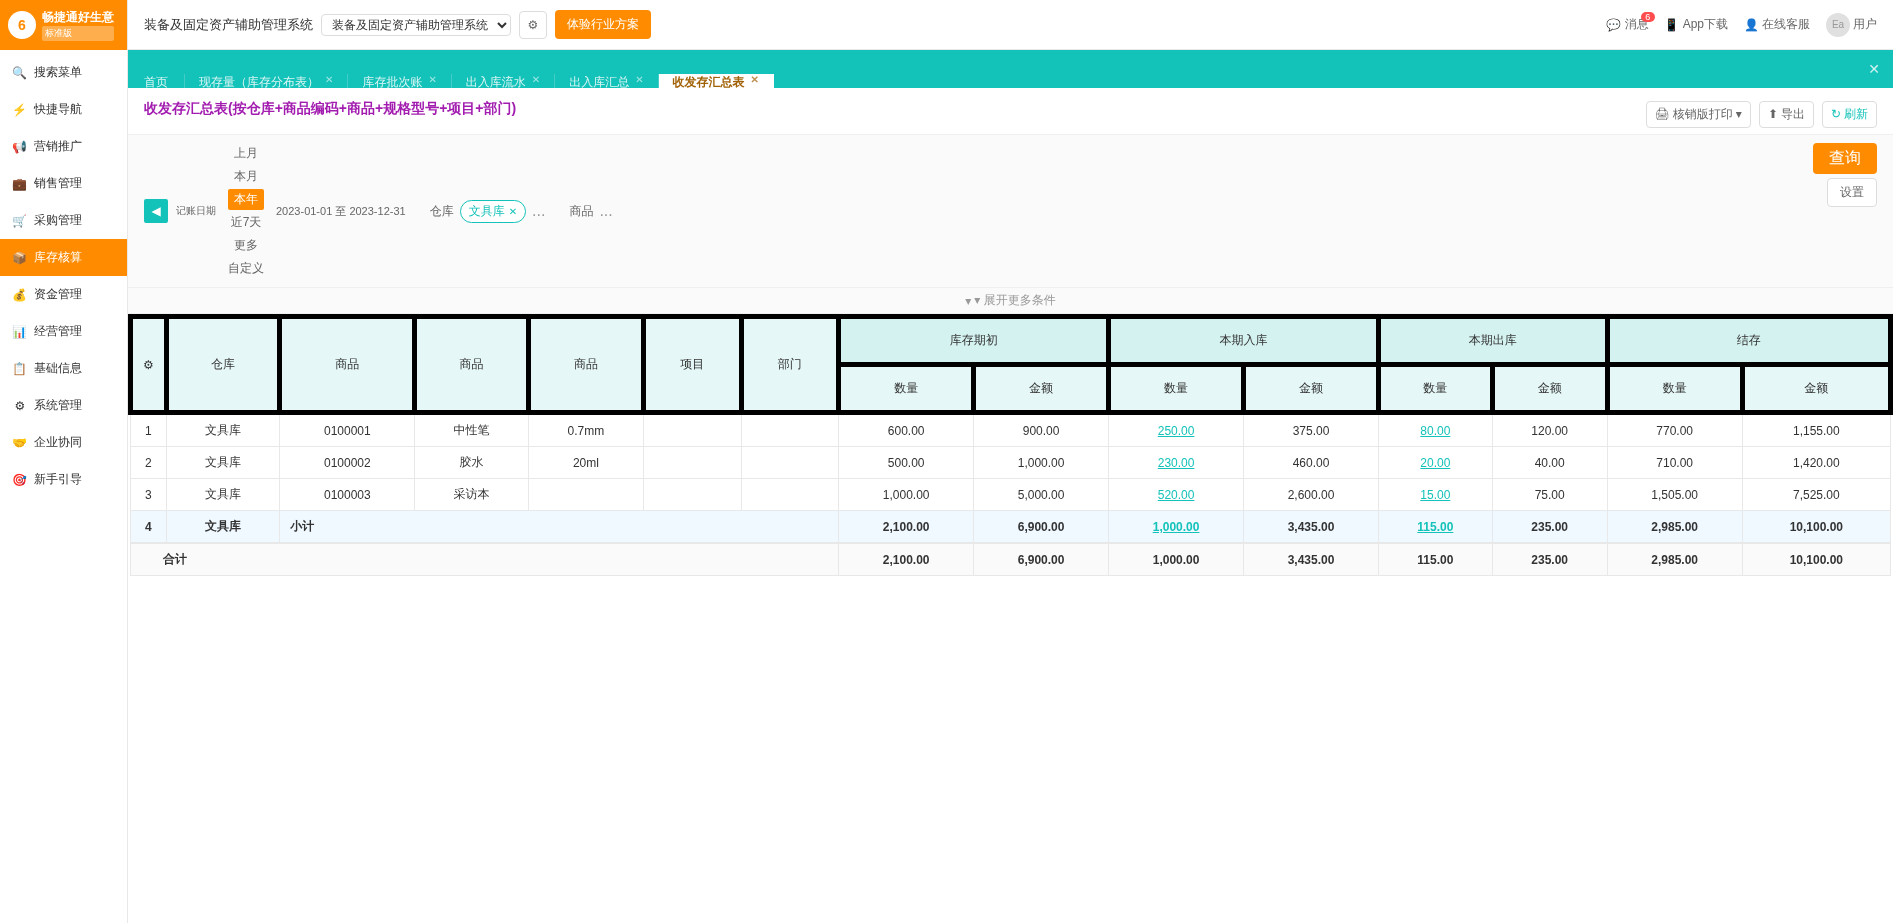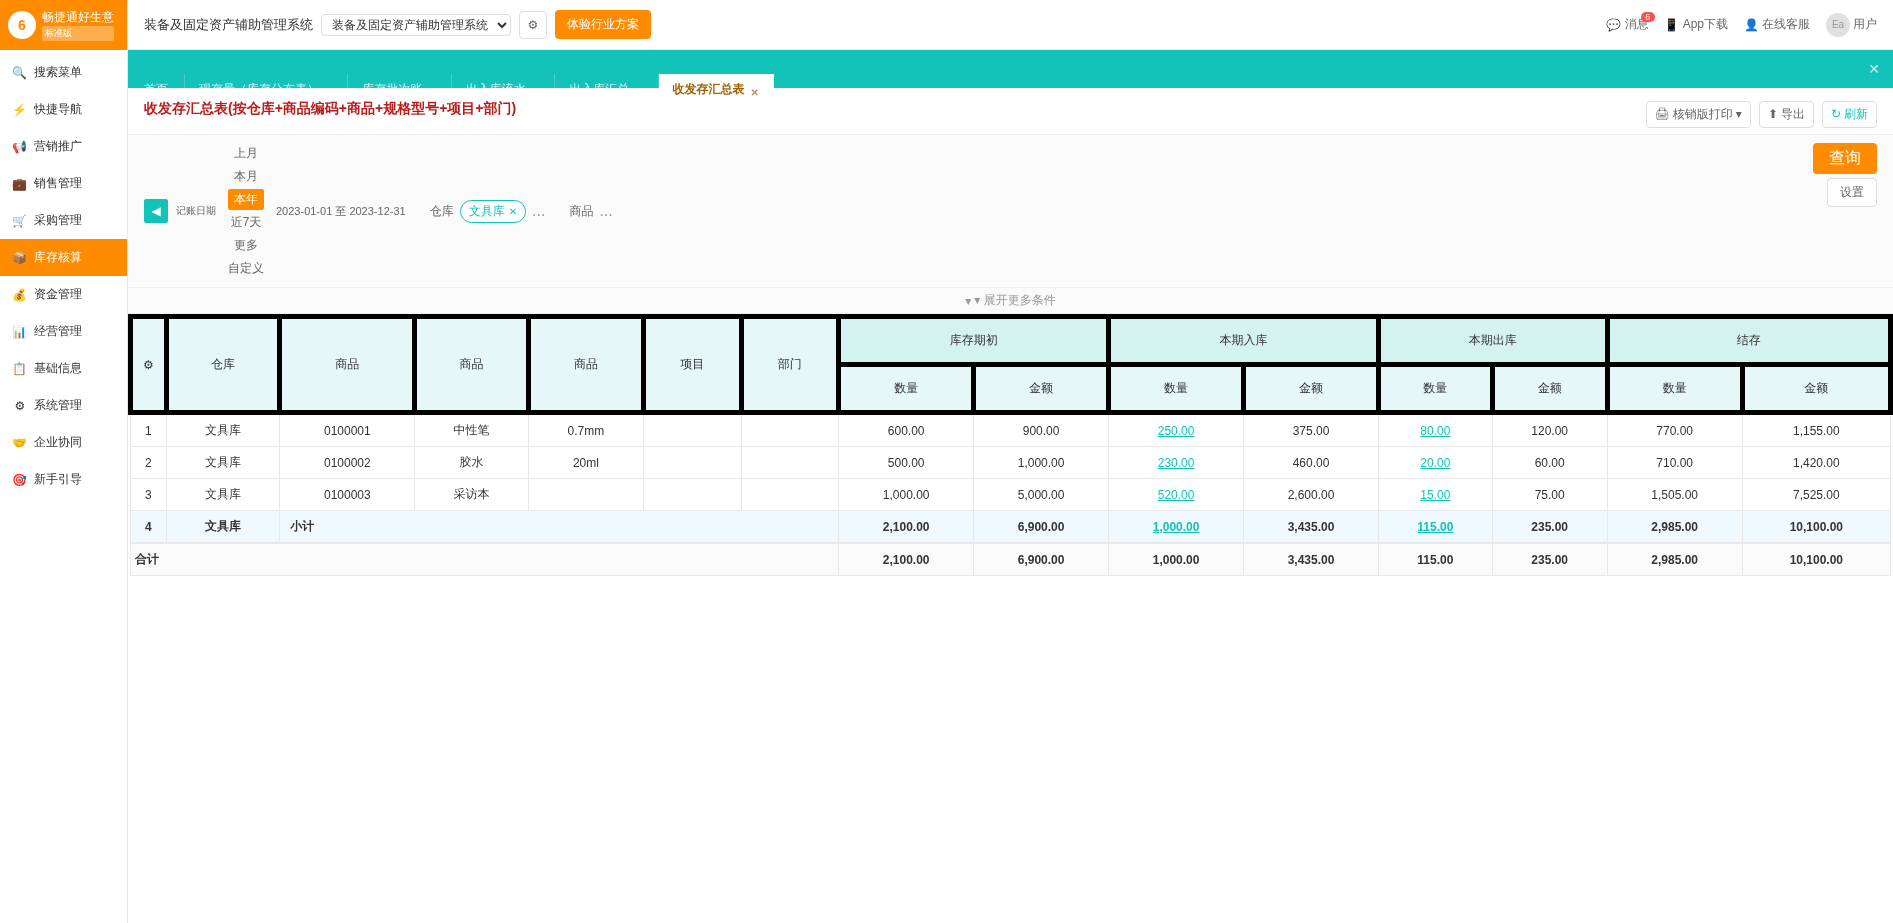--- a/index.html
+++ b/index.html
@@ -26,29 +26,29 @@
     .gear-btn { width: 28px; height: 28px; border: 1px solid #ddd; border-radius: 4px; display: flex; align-items: center; justify-content: center; cursor: pointer; color: #666; }
     .trial-btn { background: #ff8c00; color: #fff; border: none; border-radius: 4px; padding: 6px 12px; font-size: 12px; cursor: pointer; }
     .top-header-right { display: flex; align-items: center; gap: 16px; color: #666; font-size: 12px; }
     .header-badge { position: relative; display: inline-block; }
     .badge-dot { position: absolute; top: -4px; right: -6px; background: #ff4d4f; color: #fff; font-size: 9px; border-radius: 8px; padding: 0 3px; min-width: 14px; text-align: center; }
     .header-action { display: flex; align-items: center; gap: 3px; cursor: pointer; }
     .avatar { width: 24px; height: 24px; background: #e0e0e0; border-radius: 50%; display: flex; align-items: center; justify-content: center; color: #999; font-size: 10px; }
 
     
     .tab-bar { height: 38px; background: #13c2b9; display: flex; align-items: center; padding: 0 0; flex-shrink: 0; position: relative; }
-    .tab-item { display: flex; align-items: flex-end; gap: 4px; padding: 0 14px; height: 24px; cursor: pointer; color: rgba(255,255,255,0.85); font-size: 12px; border-right: 1px solid rgba(255,255,255,0.2); white-space: nowrap; margin-top: 34px; }
+    .tab-item { display: flex; align-items: flex-start; gap: 4px; padding: 0 14px; height: 24px; cursor: pointer; color: rgba(255,255,255,0.85); font-size: 12px; border-right: 1px solid rgba(255,255,255,0.2); white-space: nowrap; margin-top: 34px; }
     .tab-item.active { background: #fff; color: #a16207; font-weight: 700; }
     .tab-item:first-child { padding: 0 16px; }
     .tab-close { font-size: 10px; opacity: 0.7; margin-left: 2px; }
     .tab-bar-close { position: absolute; right: 0; top: 0; height: 38px; width: 38px; display: flex; align-items: center; justify-content: center; color: rgba(255,255,255,0.8); cursor: pointer; font-size: 14px; }
 
     
     .content { flex: 1; background: #fff; overflow-y: auto; padding: 0; display: flex; flex-direction: column; }
-    .page-title { font-size: 14px; font-weight: 600; color: #b91c1c; margin-bottom: 10px; }
+    .page-title { font-size: 14px; font-weight: 600; color: #a21caf; margin-bottom: 10px; }
     .page-action-btn { display: flex; align-items: center; gap: 3px; color: #666; font-size: 12px; cursor: pointer; border: 1px solid #ddd; border-radius: 4px; padding: 4px 8px; background: #fff; }
     .refresh-btn { color: #13c2b9; }
     .filter-toggle { width: 24px; height: 24px; background: #13c2b9; color: #fff; border-radius: 2px; display: flex; align-items: center; justify-content: center; cursor: pointer; font-size: 12px; flex-shrink: 0; }
     .date-btn { padding: 2px 6px; border: none; background: transparent; cursor: pointer; color: #666; font-size: 12px; border-radius: 2px; }
     .date-btn.active { background: #ff8c00; color: #fff; border-radius: 2px; }
     .warehouse-tag { display: flex; align-items: center; gap: 4px; background: #fff; border: 1px solid #13c2b9; color: #13c2b9; border-radius: 12px; padding: 2px 8px; font-size: 12px; }
     .warehouse-tag-close { cursor: pointer; font-size: 10px; }
     .filter-more { color: #999; font-size: 16px; cursor: pointer; }
     .query-btn { background: #ff8c00; color: #fff; border: none; border-radius: 4px; padding: 5px 16px; font-size: 16px; cursor: pointer; }
     .setting-btn { background: #fff; color: #666; border: 1px solid #ddd; border-radius: 4px; padding: 5px 12px; font-size: 12px; cursor: pointer; }
@@ -65,21 +65,21 @@
     .col-group-header { background: #d4f2f0; }
     .footer-row { background: #fafafa; font-weight: bold; border-top: 2px solid #e8e8e8; }
   </style>
 </head>
 <body>
 
 <div class="sidebar">
   <div class="sidebar-logo">
     <div class="sidebar-logo-icon">6</div>
     <div>
-      <div style="color:#fff;font-size:12px;font-weight:normal;">畅捷通好生意</div>
+      <div style="color:#fff;font-size:12px;font-weight:bold;">畅捷通好生意</div>
       <div class="sidebar-logo-badge">标准版</div>
     </div>
   </div>
   <nav class="sidebar-nav">
     <div class="sidebar-item">
       <span class="icon">🔍</span>
       <span>搜索菜单</span>
     </div>
     <div class="sidebar-item">
       <span class="icon">⚡</span>
@@ -309,21 +309,21 @@
     <td>0100002</td>
     <td>胶水</td>
     <td>20ml</td>
     <td></td>
     <td></td>
     <td>500.00</td>
     <td>1,000.00</td>
     <td><span class="num-link">230.00</span></td>
     <td>460.00</td>
     <td><span class="num-link">20.00</span></td>
-    <td>60.00</td>
+    <td>40.00</td>
     <td>710.00</td>
     <td>1,420.00</td>
   </tr>
             <tr>
     <td>3</td>
     <td>文具库</td>
     <td>0100003</td>
     <td>采访本</td>
     <td></td>
     <td></td>
@@ -346,21 +346,21 @@
   <td style="font-weight:bold;"><span class="num-link">1,000.00</span></td>
   <td style="font-weight:bold;">3,435.00</td>
   <td style="font-weight:bold;"><span class="num-link">115.00</span></td>
   <td style="font-weight:bold;">235.00</td>
   <td style="font-weight:bold;">2,985.00</td>
   <td style="font-weight:bold;">10,100.00</td>
 </tr>
           </tbody>
         <tfoot>
           <tr class="footer-row">
-            <td colspan="7" style="text-align:left; padding-left:4px; font-weight:bold;">合计</td>
+            <td colspan="7" style="text-align:left; padding-left:32px; font-weight:bold;">合计</td>
             <td>2,100.00</td>
             <td>6,900.00</td>
             <td>1,000.00</td>
             <td>3,435.00</td>
             <td>115.00</td>
             <td>235.00</td>
             <td>2,985.00</td>
             <td>10,100.00</td>
           </tr>
         </tfoot>

